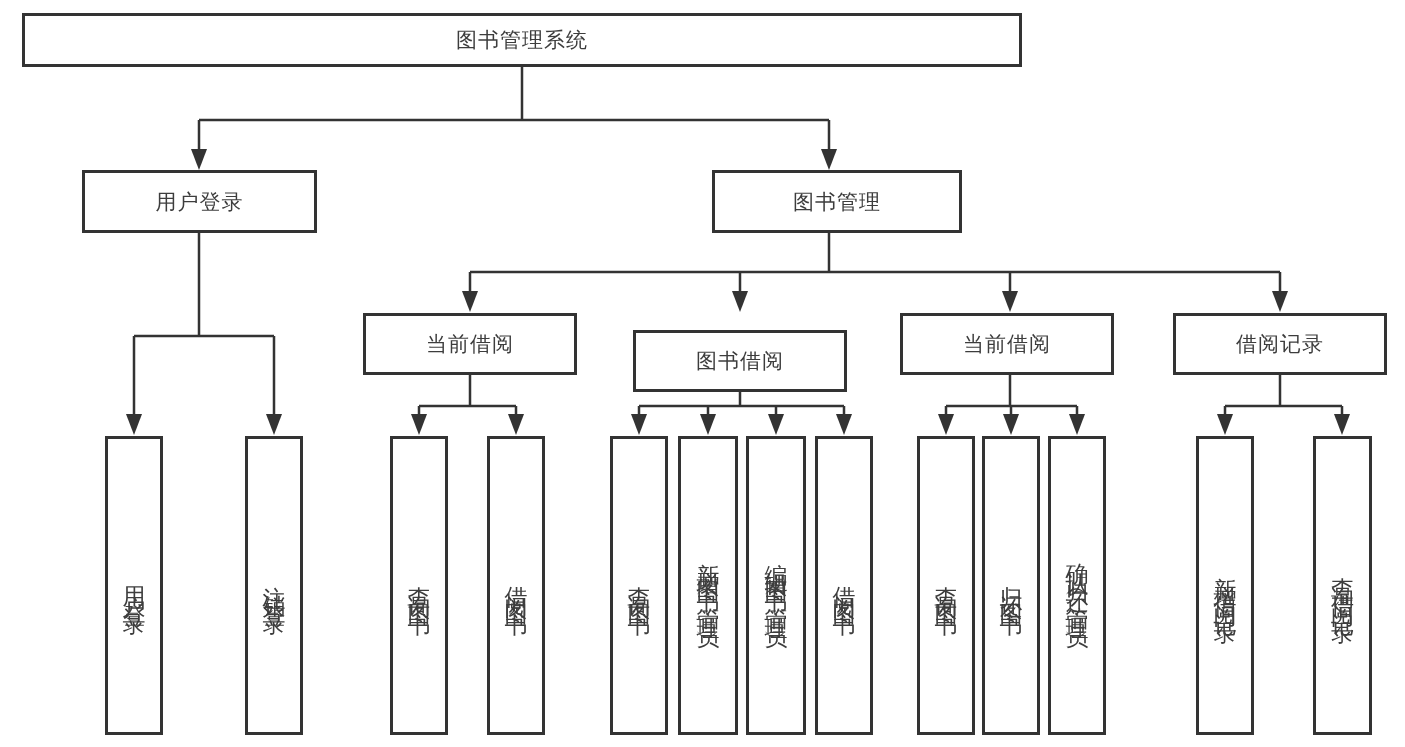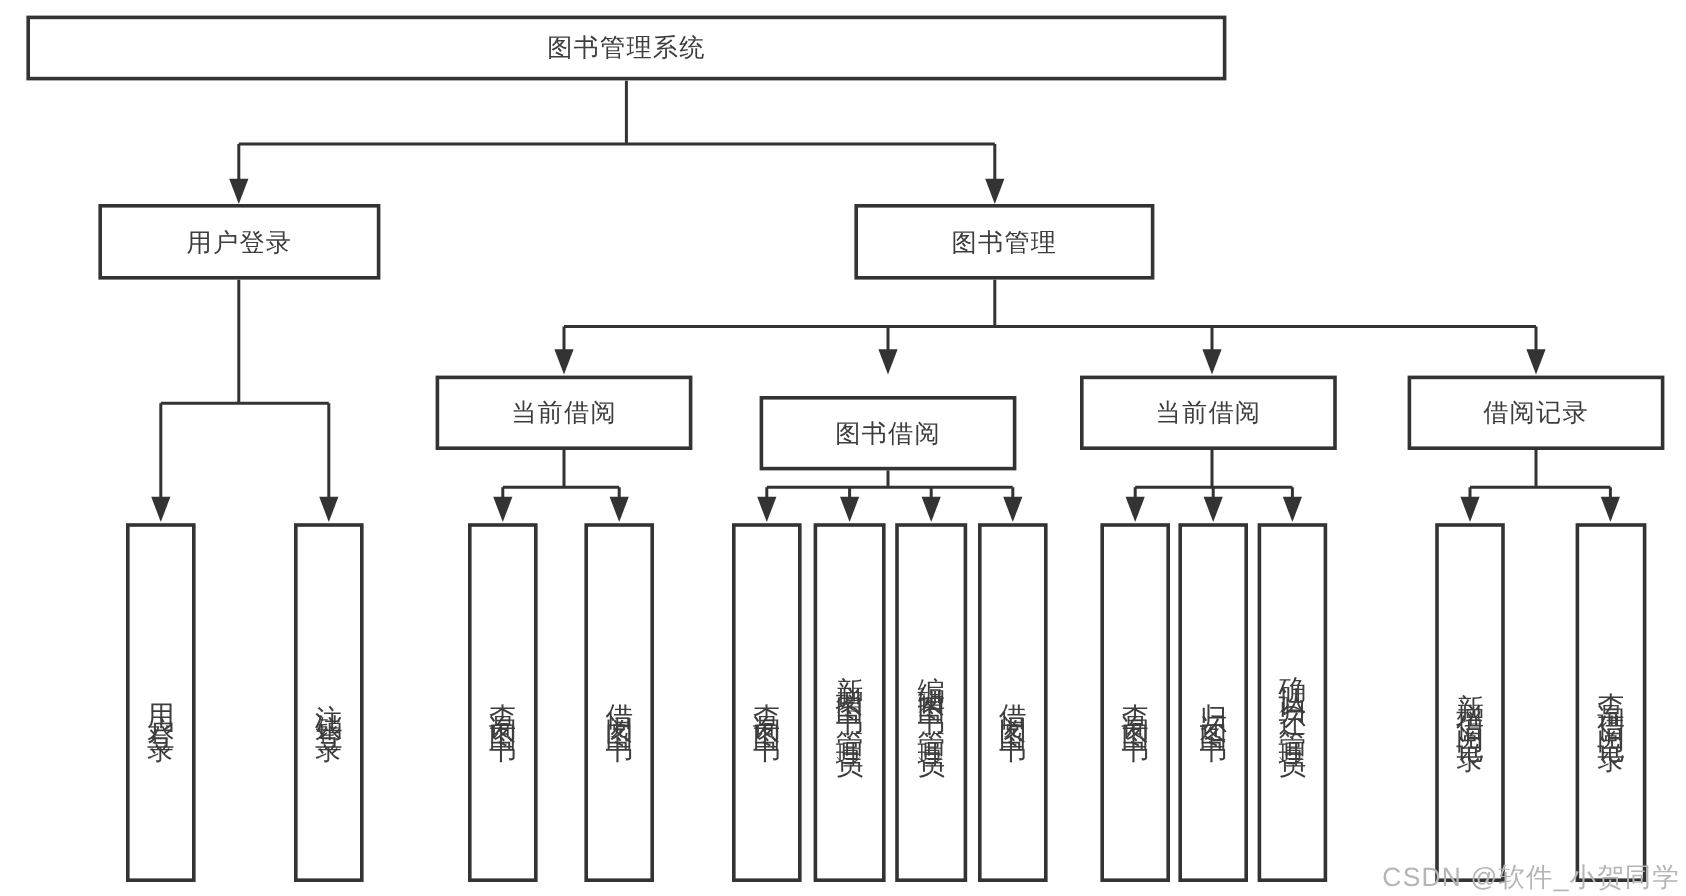--- a/index.html
+++ b/index.html
@@ -171,15 +171,14 @@
     <span>确认归还（管理员）</span>
   </div>
 
   <div class="node v" style="left:1196px; top:436px; width:58px; height:299px">
     <span>新增借阅记录</span>
   </div>
   <div class="node v" style="left:1313px; top:436px; width:59px; height:299px">
     <span>查询借阅记录</span>
   </div>
 
-  <div class="watermark">CSDN @软件_小贺同学</div>
 
 </div>
 
 </body></html>

